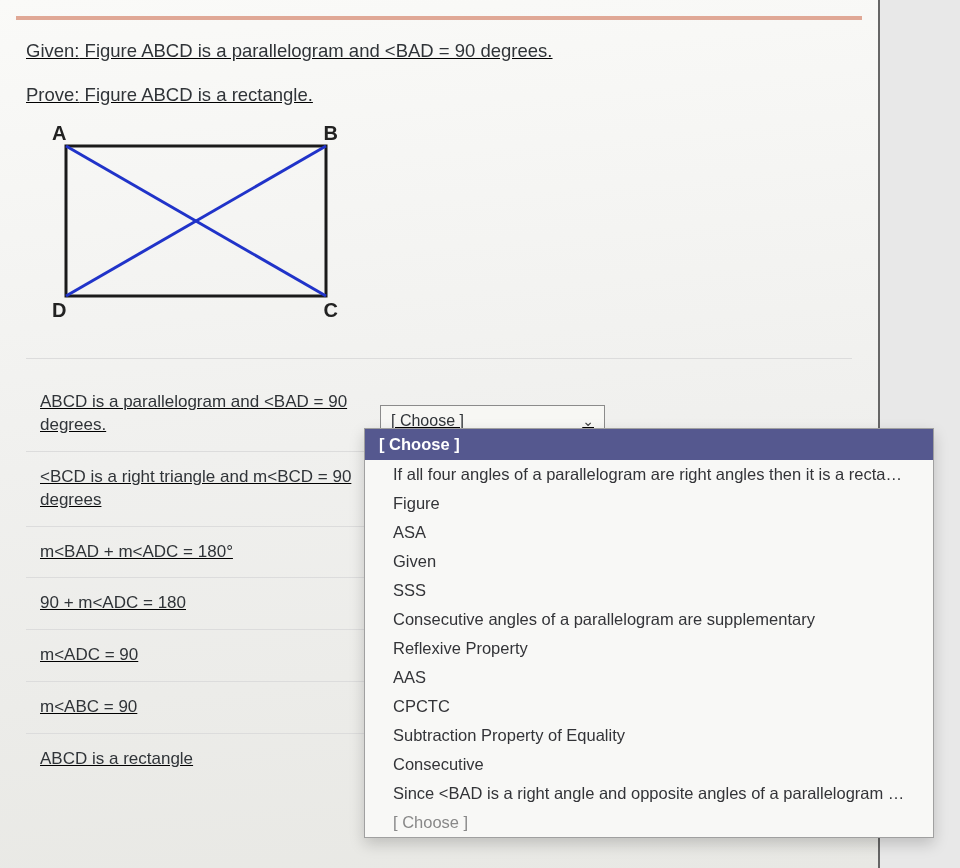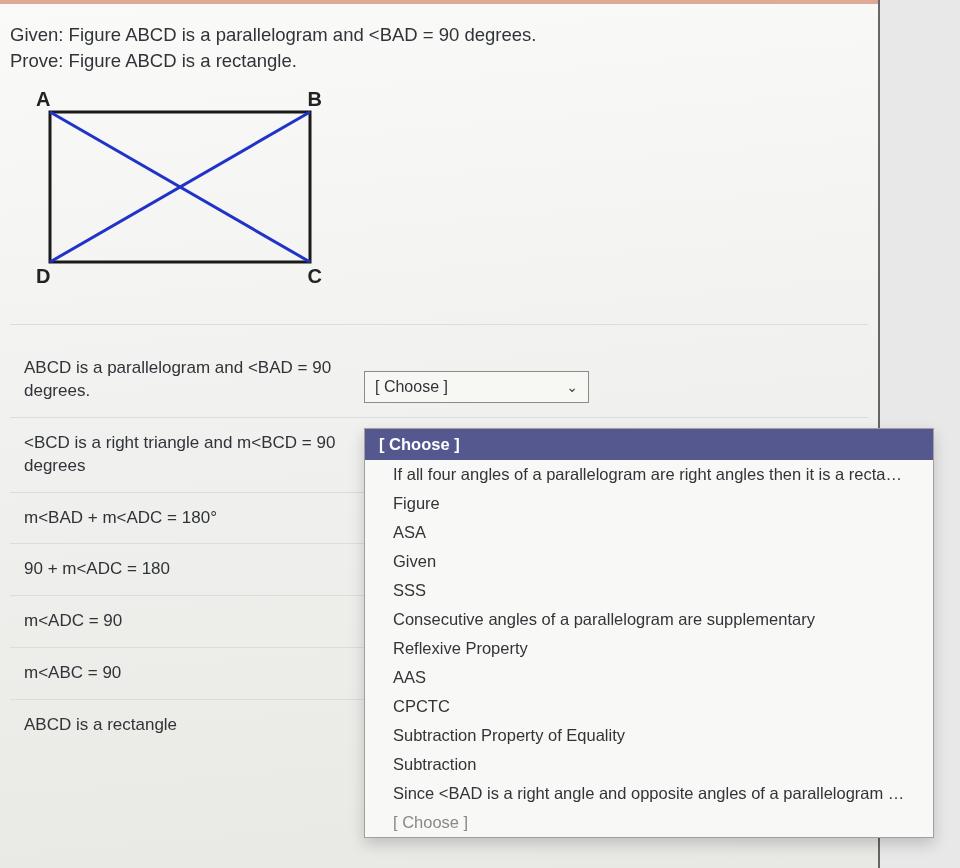--- a/index.html
+++ b/index.html
@@ -8,36 +8,37 @@
       background: #e8e8e8;
       width: 960px;
       height: 868px;
       overflow: hidden;
       position: relative;
     }
     .page {
       background: linear-gradient(175deg, #fafaf8 0%, #f0f0ee 50%, #e8e8e4 100%);
       width: 880px;
       min-height: 868px;
-      padding: 0;
+      padding: 16px;
       border-right: 2px solid #666;
       position: relative;
+      text-decoration: underline;
     }
     .top-border {
       height: 4px;
       background: #e0a896;
       width: 100%;
     }
     .content { padding: 18px 10px 0 10px; }
     .problem-text {
       font-size: 18.5px;
       color: #303438;
       line-height: 1.4;
     }
-    .prove-text { }
+    .prove-text { margin-top: 18px; }
     .figure-area { margin: 14px 0 0 8px; position: relative; width: 310px; height: 200px; }
     .vertex-label { position:absolute; font-size: 20px; font-weight: 600; color: #222; }
     .lbl-A { top: 0; left: 18px; }
     .lbl-B { top: 0; right: 6px; }
     .lbl-C { bottom: 0; right: 6px; }
     .lbl-D { bottom: 0; left: 18px; }
     .rect-svg { position:absolute; top: 22px; left: 30px; }
     .divider { border-top: 1px solid #dcdcdc; margin: 36px 0 0 0; }
     .proof-table { width: 100%; margin-top: 18px; }
     .proof-row { display:flex; border-bottom: 1px solid #dcdcdc; padding: 14px 10px 14px 14px; align-items: flex-end; }
@@ -160,17 +161,17 @@
     <div class="dd-item">If all four angles of a parallelogram are right angles then it is a rectangle.</div>
     <div class="dd-item">Figure</div>
     <div class="dd-item">ASA</div>
     <div class="dd-item">Given</div>
     <div class="dd-item">SSS</div>
     <div class="dd-item">Consecutive angles of a parallelogram are supplementary</div>
     <div class="dd-item">Reflexive Property</div>
     <div class="dd-item">AAS</div>
     <div class="dd-item">CPCTC</div>
     <div class="dd-item">Subtraction Property of Equality</div>
-    <div class="dd-item">Subtraction</div>
+    <div class="dd-item">Consecutive</div>
     <div class="dd-item">Since &lt;BAD is a right angle and opposite angles of a parallelogram are congruent</div>
     <div class="dd-item">[ Choose ]</div>
   </div>
 </div>
 
 </body></html>

